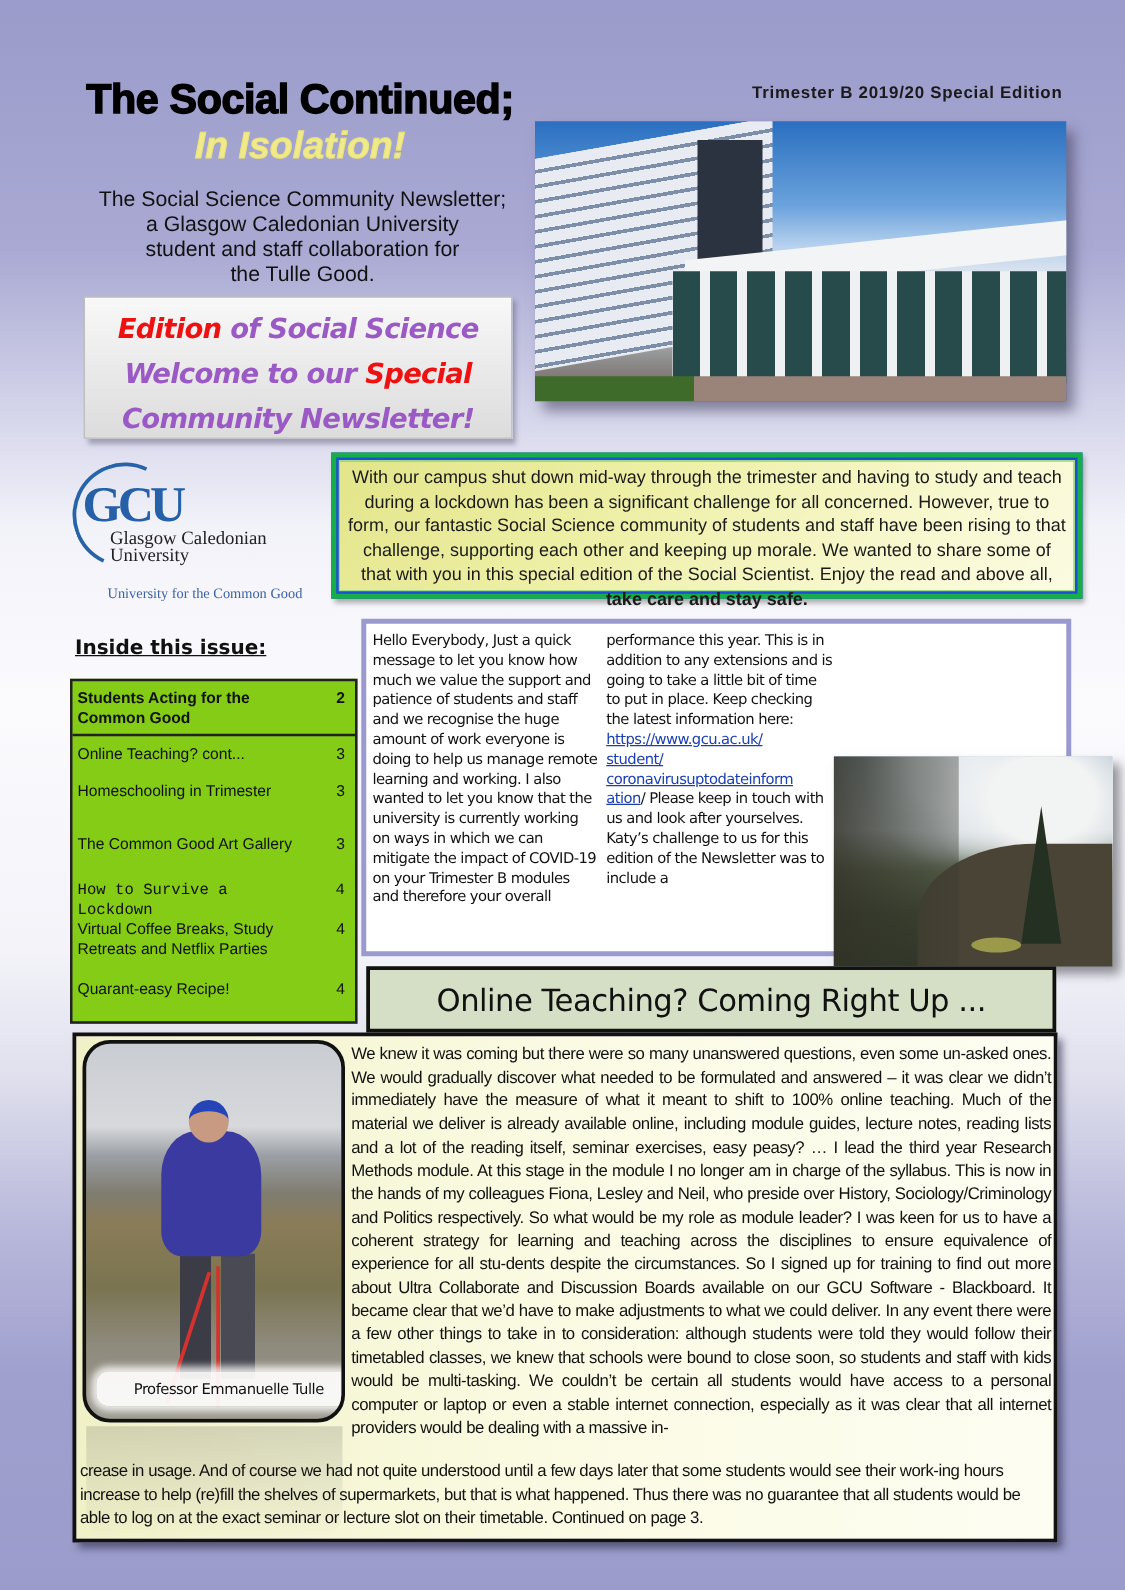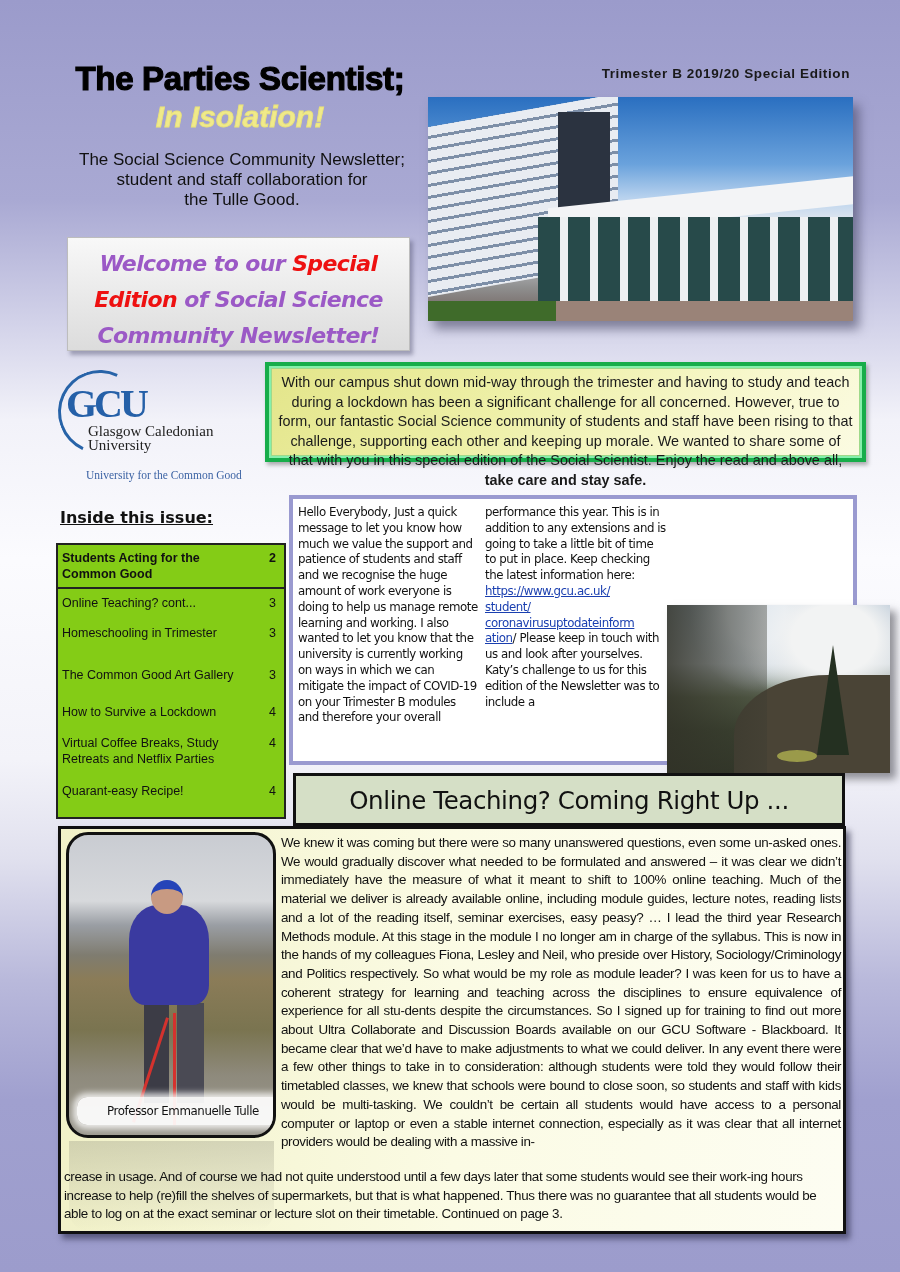--- a/index.html
+++ b/index.html
@@ -76,24 +76,24 @@
     position:absolute; left:32px; top:56px; font-family:"Liberation Serif", serif;
     font-size:15px; line-height:14px; color:#222;
   }
   .logo .motto {
     position:absolute; left:30px; top:101px; font-family:"Liberation Serif", serif;
     font-size:11.5px; color:#3c63a4;
   }
 
   
   .intro {
-    left: 265px; top: 362px; width: 601px; height: 100px;
+    left: 265px; top: 362px; width: 601px; height: 117px;
     border: 4px solid #17ad4a;
     box-shadow: 2px 3px 4px rgba(60,60,60,0.4);
-    background: #86efac;
+    background: #1d4ed8;
     padding: 2px;
   }
   .intro .inner {
     width: 100%; height: 100%;
     border: 1px solid #9fd98a;
     background: linear-gradient(135deg, #e3e58a 0%, #eef0a8 40%, #f8f8cf 75%, #fbfbe2 100%);
     text-align: center; font-size: 14.4px; line-height: 19.5px; color: #1a1a1a;
     padding: 4px 6px 0;
   }
   .intro b { font-weight: bold; }
@@ -173,43 +173,44 @@
     background: rgba(255,255,255,0.92); border-radius: 10px;
     box-shadow: 0 0 6px 4px rgba(255,255,255,0.8);
     font-family: "DejaVu Sans", sans-serif; font-size: 11.8px; line-height: 28px; text-align:center; color:#111; letter-spacing:-0.4px;
   }
   .reflection { position:absolute; left:8px; top:312px; width:205px; height:90px;
     background: linear-gradient(to bottom, rgba(150,150,130,0.35), rgba(240,240,210,0)); border-radius: 0 0 20px 20px; }
 </style>
 </head>
 <body>
 
-<div class="abs title">The Parties Scientist;</div>
+<div class="abs title">The Social Continued;</div>
 <div class="abs subtitle">In Isolation!</div>
 <div class="abs tagline">
   <div>The Social Science Community Newsletter;</div>
+  <div>a Glasgow Caledonian University</div>
   <div>student and staff collaboration for</div>
   <div>the Tulle Good.</div>
 </div>
 <div class="abs edition">Trimester B 2019/20 Special Edition</div>
 
 <div class="abs building">
   <div class="tower"></div>
   <div class="dark"></div>
   <div class="portico"></div>
   <div class="glass"></div>
   <div class="ground"></div>
 </div>
 
 <div class="abs welcome">
   <div>
+    <span class="red">Edition</span><span> of Social Science</span>
+  </div>
+  <div>
     <span>Welcome to our </span><span class="red">Special</span>
-  </div>
-  <div>
-    <span class="red">Edition</span><span> of Social Science</span>
   </div>
   <div>Community Newsletter!</div>
 </div>
 
 <div class="abs logo">
   <div class="arc"></div>
   <div class="gcu">GCU</div>
   <div class="name">
     <div>Glasgow Caledonian</div>
     <div>University</div>
@@ -235,21 +236,21 @@
     <span class="pg">3</span>
   </div>
   <div class="row" style="top:80px;">
     <span class="lbl">Homeschooling in Trimester</span>
     <span class="pg">3</span>
   </div>
   <div class="row" style="top:122px;">
     <span class="lbl" style="width:190px;">The Common Good Art Gallery</span>
     <span class="pg">3</span>
   </div>
-  <div class="row" style="top:159px;">
+  <div class="row" style="top:159px;font-family:Liberation Mono, monospace;">
     <span class="lbl">How to Survive a Lockdown</span>
     <span class="pg">4</span>
   </div>
   <div class="row" style="top:190px;">
     <span class="lbl">Virtual Coffee Breaks, Study Retreats and Netflix Parties</span>
     <span class="pg">4</span>
   </div>
   <div class="row" style="top:238px;">
     <span class="lbl">Quarant-easy Recipe!</span>
     <span class="pg">4</span>

